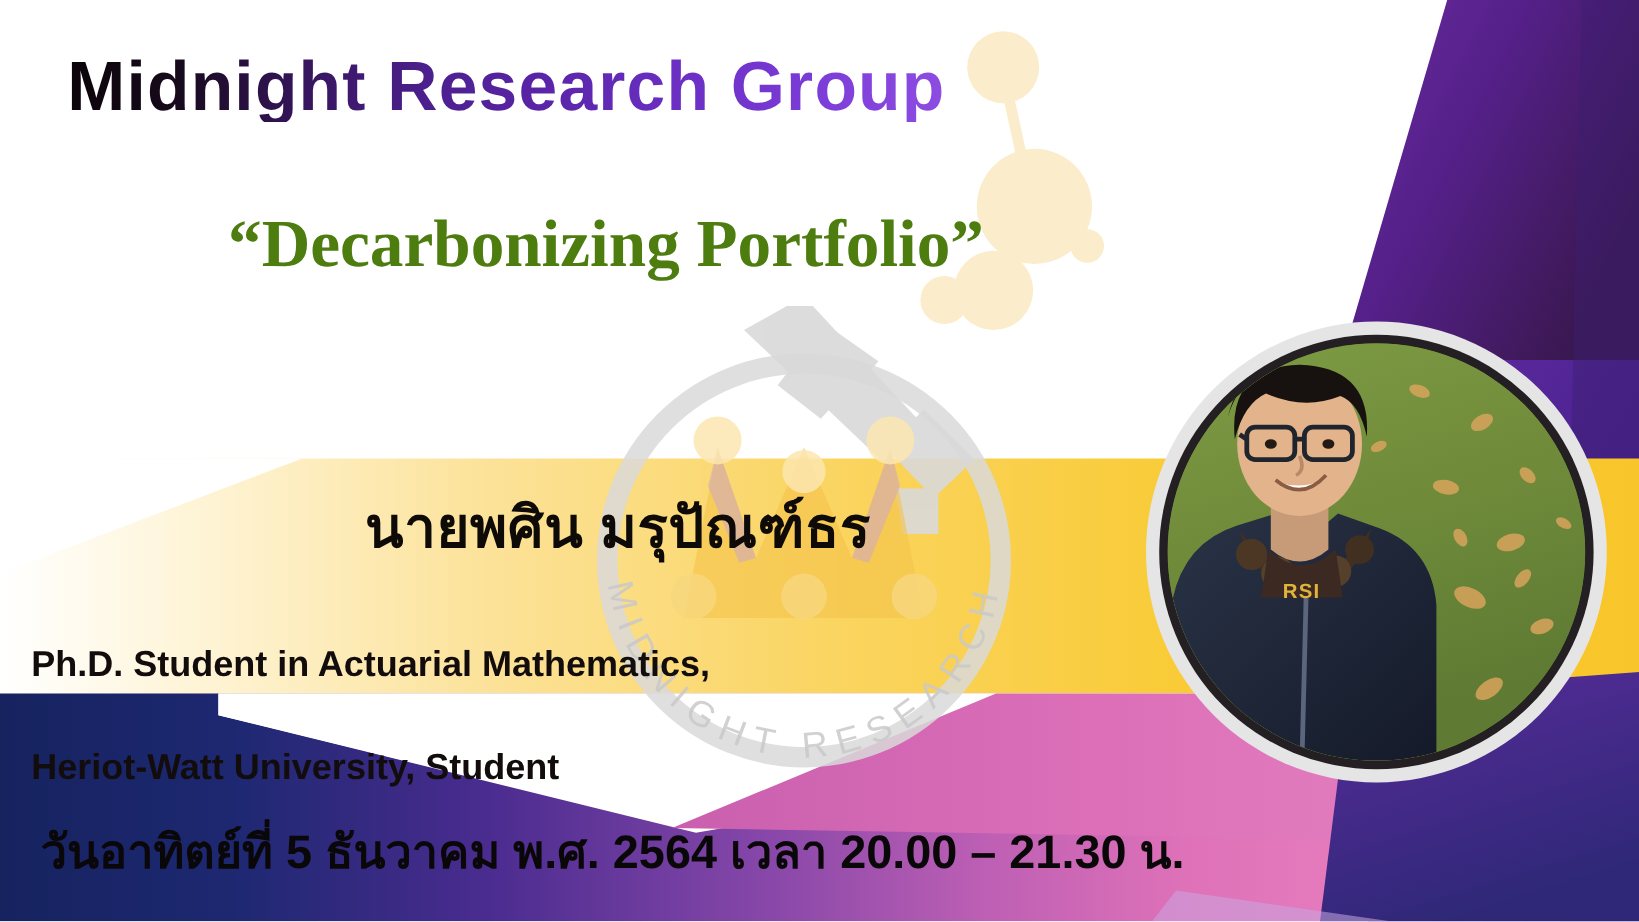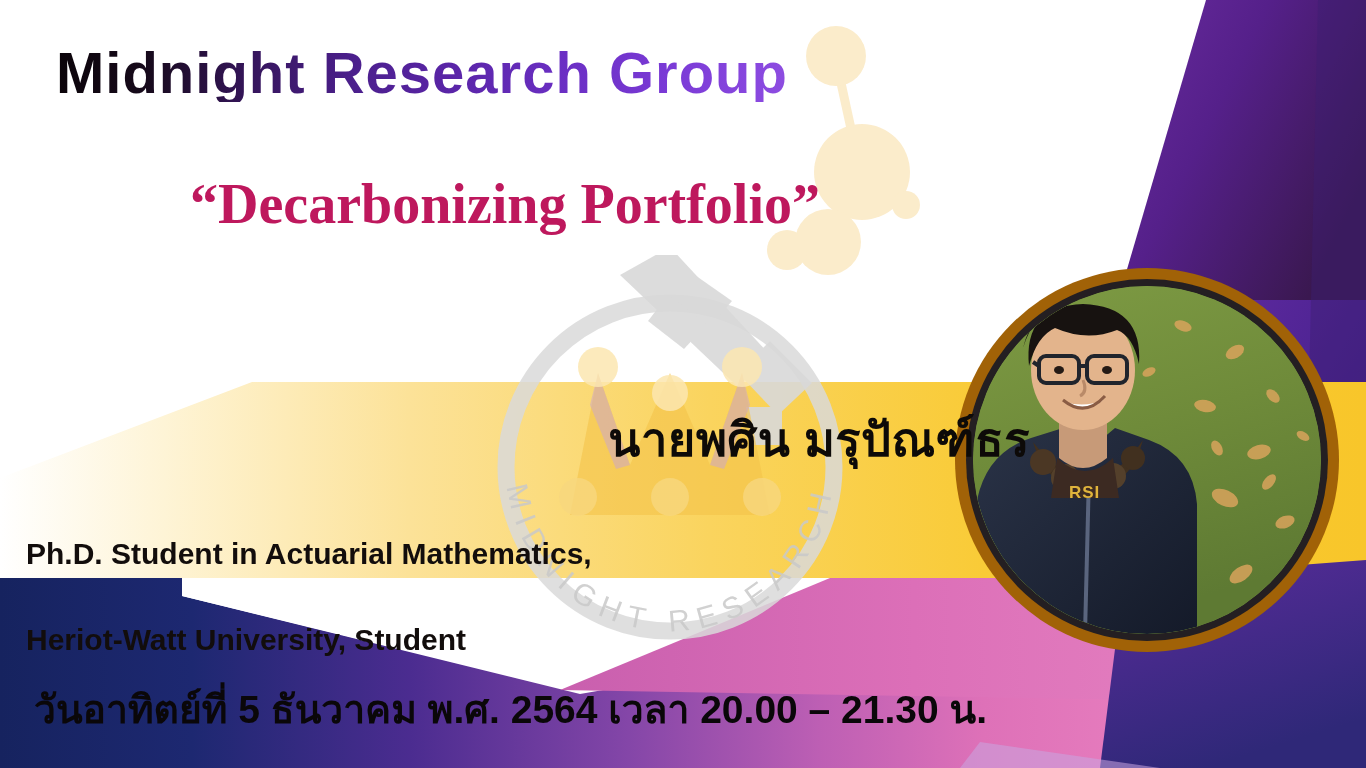--- a/index.html
+++ b/index.html
@@ -54,29 +54,29 @@
   }
 
   .subtitle{
     position:absolute;
     left:0;top:172px;
     width:1010px;
     text-align:center;
     font-family:"Liberation Serif",serif;
     font-weight:700;
     font-size:56px;
-    color:#be185d;
+    color:#4d7c0f;
     white-space:nowrap;
   }
 
   .speaker-name{
     position:absolute;
     left:0;top:402px;
     width:1030px;
-    text-align:right;
+    text-align:center;
     font-family:"Liberation Sans",sans-serif;
     font-weight:700;
     font-size:47px;
     color:#0d0a08;
     letter-spacing:.5px;
     white-space:nowrap;
   }
 
   .affil{
     position:absolute;
@@ -99,21 +99,21 @@
     color:#0a0709;
     white-space:nowrap;
   }
 
   
   .portrait-wrap{
     position:absolute;
     left:955px;top:268px;
     width:384px;height:384px;
     border-radius:50%;
-    background:#a16207;
+    background:#e5e5e5;
     box-shadow:0 0 0 0 rgba(0,0,0,0);
   }
   .portrait-ring2{
     position:absolute;
     left:11px;top:11px;
     width:362px;height:362px;
     border-radius:50%;
     background:#241f22;
   }
   .portrait-photo{

